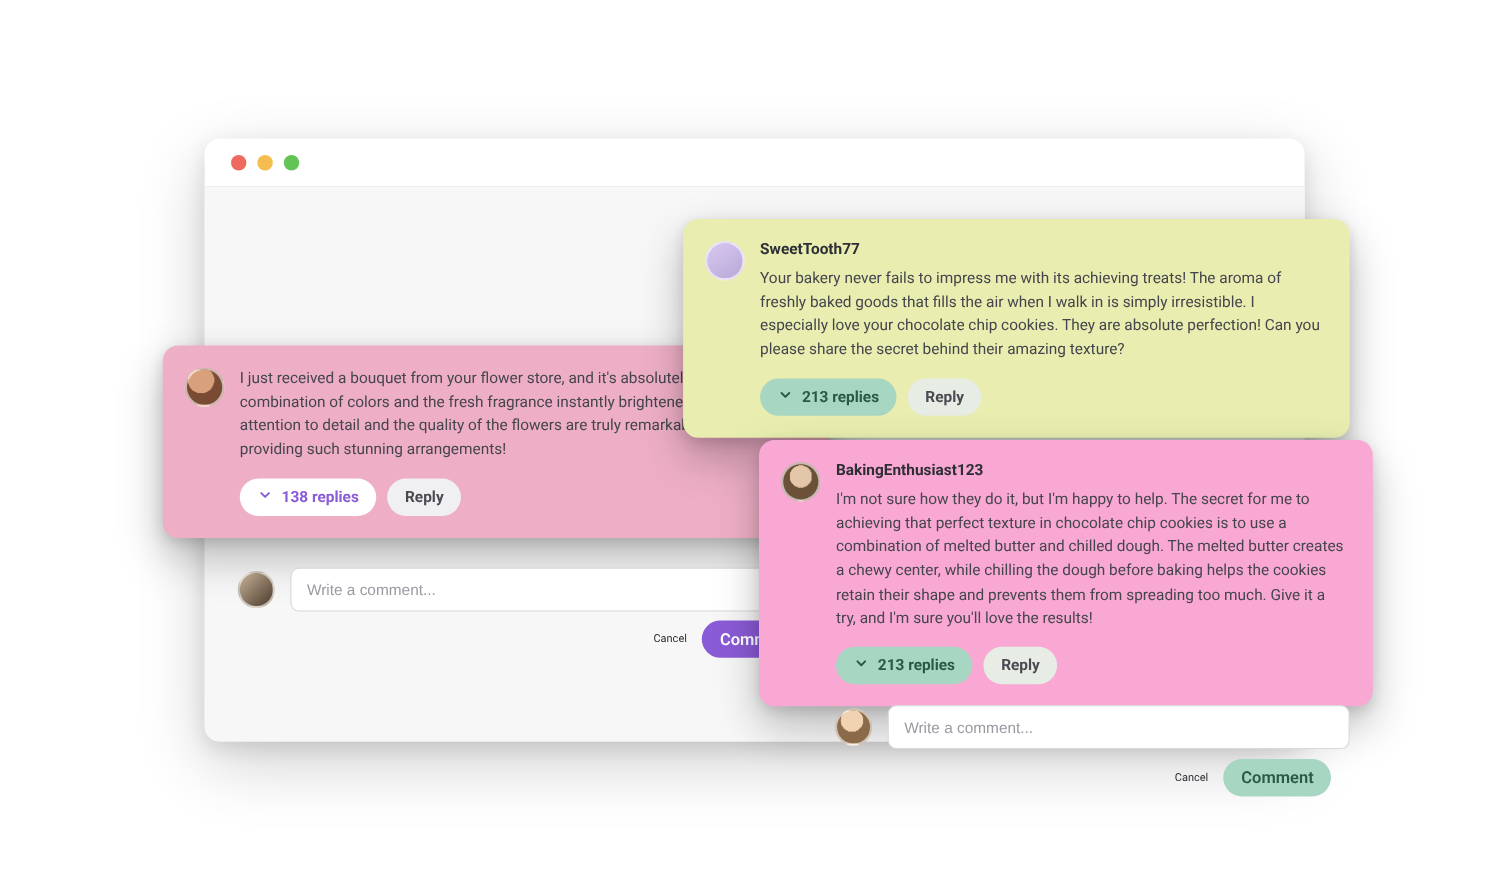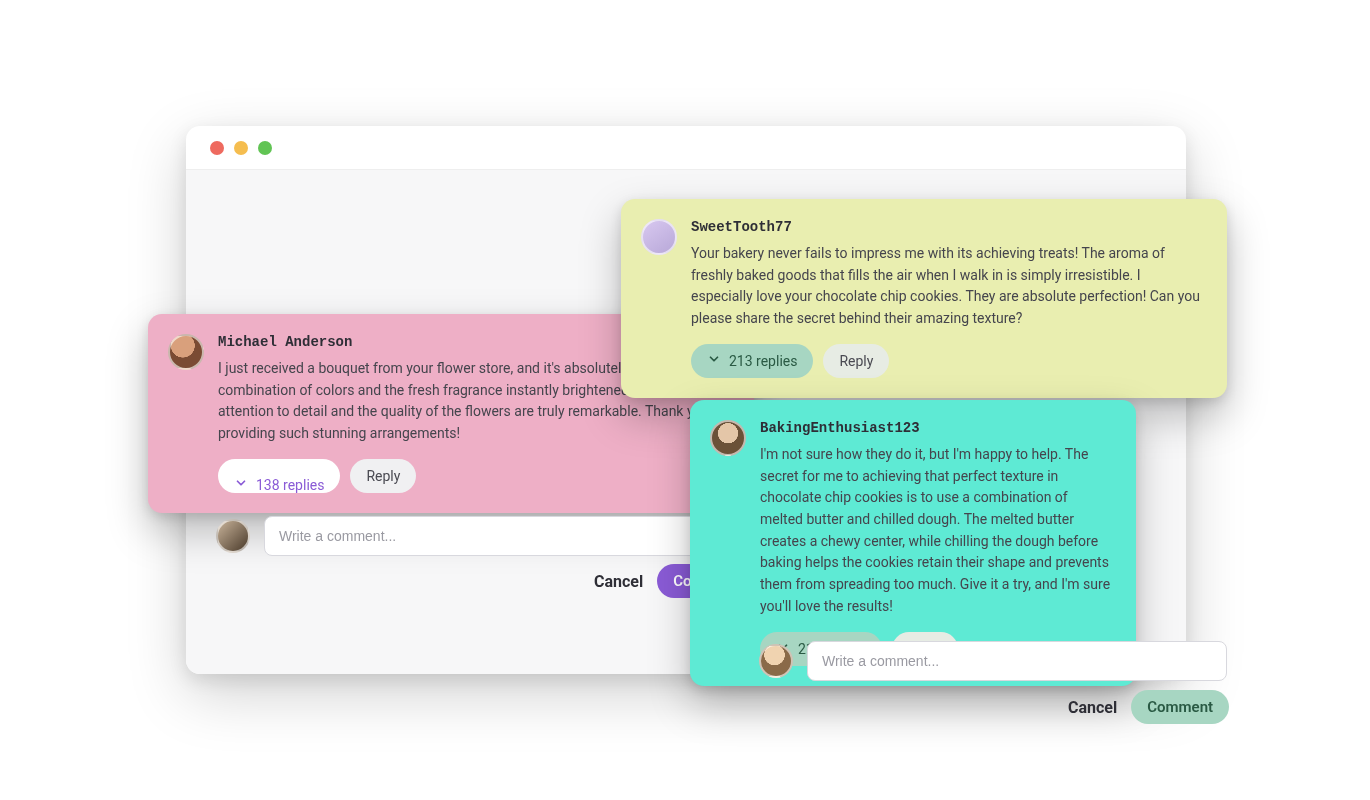--- a/index.html
+++ b/index.html
@@ -54,56 +54,55 @@
   }
   .card-yellow1 {
     left: 621px;
     top: 199px;
     width: 606px;
     background: #e9eeb0;
   }
   .card-yellow2 {
     left: 690px;
     top: 400px;
-    width: 446px;
-    background: #5eead4;
+    width: 558px;
+    background: #f9a8d4;
   }
 
   .comment-row { display: flex; gap: 14px; }
   .avatar {
     width: 36px; height: 36px; border-radius: 50%;
     flex: 0 0 36px;
     background: #ccc center/cover no-repeat;
     border: 2px solid rgba(255,255,255,0.6);
   }
   .avatar.sm { width: 34px; height: 34px; flex: 0 0 34px; }
   .comment-main { flex: 1; min-width: 0; }
   .author {
     font-weight: 700;
     font-size: 14px;
     color: #2e2e36;
     margin-bottom: 8px;
-    font-family: Liberation Mono, monospace;
   }
   .body-text {
     font-size: 14px;
     line-height: 1.55;
     color: #45454d;
   }
   .actions { margin-top: 14px; display: flex; gap: 10px; align-items: center; }
   .pill {
     display: inline-flex; align-items: center; gap: 8px;
     height: 34px; padding: 0 16px;
     border-radius: 17px;
     font-size: 14px;
-    font-weight: 400;
+    font-weight: 700;
     cursor: pointer;
     user-select: none;
   }
-  .pill-white { background: #fff; color: #8a5bd6; align-items: flex-end; }
+  .pill-white { background: #fff; color: #8a5bd6; }
   .pill-white svg { stroke: #8a5bd6; }
   .pill-grey { background: #f0f0f2; color: #4a4a52; }
   .pill-teal { background: #a7d6c2; color: #2a5a44; }
   .pill-teal svg { stroke: #2a5a44; }
   .pill-grey2 { background: #e7ece4; color: #4a4a52; }
 
   
   .composer {
     position: absolute;
     display: flex;
@@ -128,22 +127,22 @@
   .composer-buttons {
     position: absolute;
     display: flex;
     gap: 14px;
     align-items: center;
   }
   .composer-buttons-1 { left: 594px; top: 564px; }
   .composer-buttons-2 { left: 1068px; top: 690px; }
 
   .btn-plain {
-    font-size: 16px;
-    font-weight: 700;
+    font-size: 10px;
+    font-weight: 400;
     color: #2e2e36;
     cursor: pointer;
   }
   .btn-primary {
     height: 34px;
     padding: 0 16px;
     border-radius: 17px;
     font-size: 15px;
     font-weight: 600;
     display: inline-flex; align-items: center;
@@ -168,21 +167,20 @@
     <span class="tdot amber"></span>
     <span class="tdot green"></span>
   </div>
   <div class="window-body"></div>
 </div>
 
 <div class="card card-pink">
   <div class="comment-row">
     <div class="avatar av-1"></div>
     <div class="comment-main">
-      <div class="author">Michael Anderson</div>
       <div class="body-text">I just received a bouquet from your flower store, and it's absolutely beautiful! The combination of colors and the fresh fragrance instantly brightened up my day. Your attention to detail and the quality of the flowers are truly remarkable. Thank you for providing such stunning arrangements!</div>
       <div class="actions">
         <div class="pill pill-white">
           <span>
             <svg width="14" height="14" viewBox="0 0 24 24" fill="none" stroke-width="3" stroke-linecap="round" stroke-linejoin="round">
                 <polyline points="6 9 12 15 18 9"></polyline>
               </svg>
           </span>
           <span>138 replies</span>
         </div>

